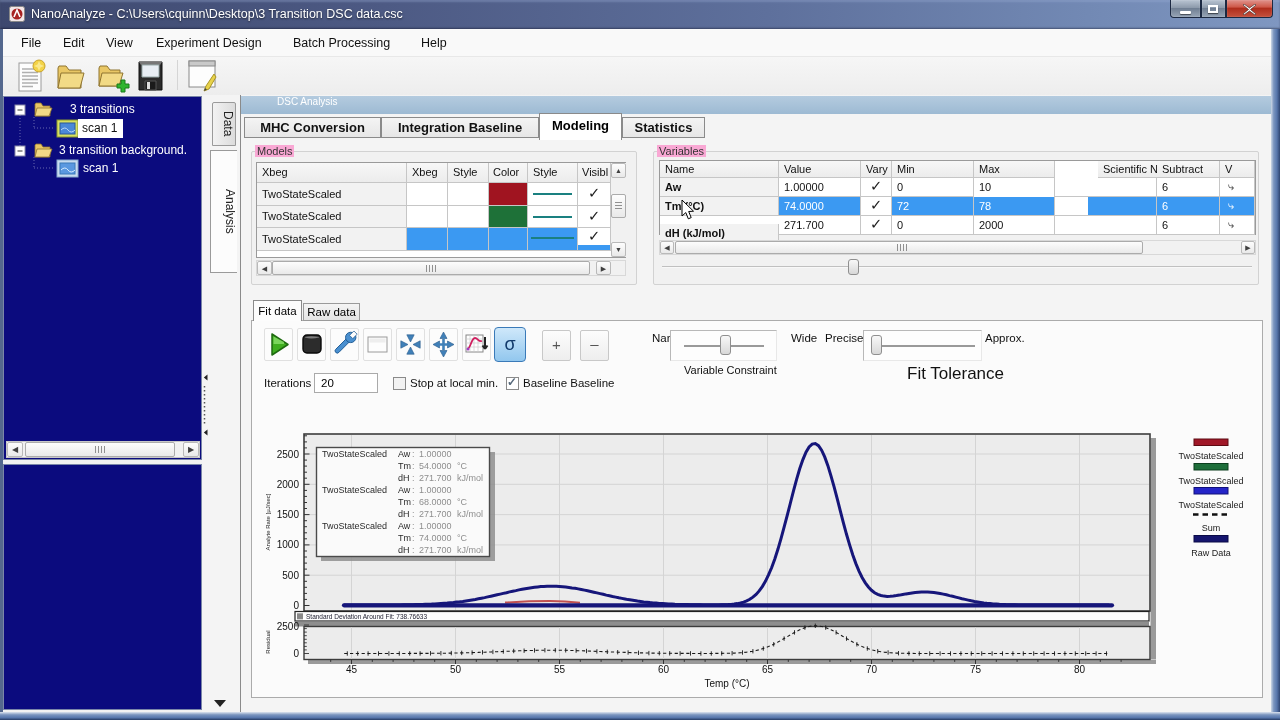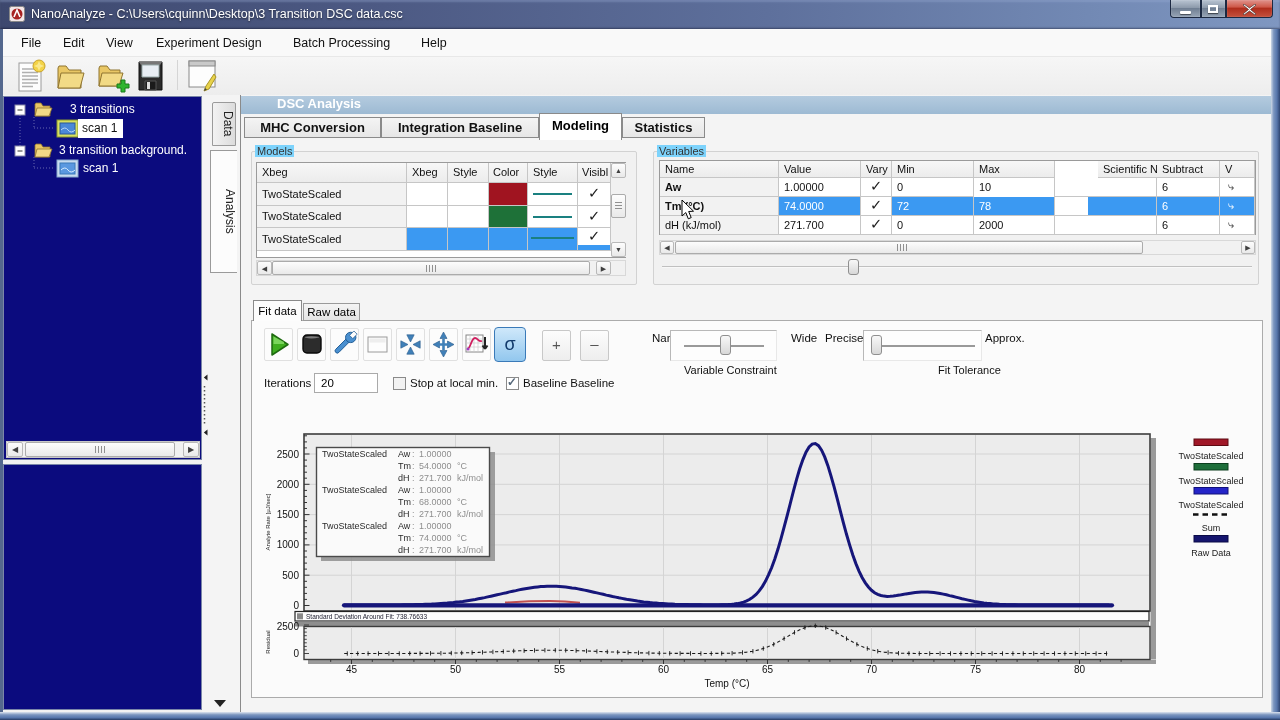--- a/index.html
+++ b/index.html
@@ -14,25 +14,25 @@
 #toolbar{left:0;top:57px;width:1280px;height:38px;background:linear-gradient(180deg,#f6f6f6,#ededed)}
 #navpanel{left:3px;top:96px;width:199px;height:364px;background:#0b0b7e;border:1px solid #7a86a8}
 #navpanel2{left:3px;top:464px;width:199px;height:246px;background:#0b0b7e;border:1px solid #7a86a8}
 #leftedge{left:0;top:29px;width:3px;height:691px;background:#54688e}
 .treetext{color:#fff;font-size:12px;white-space:nowrap}
 #tabstrip{left:202px;top:95px;width:38px;height:617px;background:#f4f4f4}
 .vtab{writing-mode:vertical-rl;font-size:12px;color:#222;text-align:center}
 #tabData{left:212px;top:102px;width:24px;height:44px;background:linear-gradient(90deg,#f2f2f2,#dcdcdc);border:1px solid #9a9a9a;border-radius:2px 2px 0 0;}
 #tabAnalysis{left:210px;top:150px;width:27px;height:123px;background:#fcfcfc;border:1px solid #9a9a9a;border-right:none}
 #mainpanel{left:240px;top:95px;width:1031px;height:617px;background:#f4f4f4;border-left:1px solid #8a8a8a}
-#dscbar{left:241px;top:96px;width:1030px;height:18px;background:linear-gradient(180deg,#b4cbdf,#9dbad3);color:#fff;font-weight:bold;font-size:13px}
+#dscbar{left:241px;top:96px;width:1030px;height:18px;background:linear-gradient(180deg,#b4cbdf,#9dbad3);color:#fff;font-weight:normal;font-size:10px}
 .toptab{top:117px;height:21px;background:linear-gradient(180deg,#f4f4f4,#e6e6e6);border:1px solid #8a8a8a;font-weight:bold;font-size:13px;color:#111;text-align:center;line-height:20px}
 #toptabsel{left:539px;top:113px;width:83px;height:27px;background:#fff;border:1px solid #8a8a8a;border-bottom:none;font-weight:bold;font-size:13px;text-align:center;line-height:24px;z-index:3}
 .groupbox{border:1px solid #d2d2d2;border-radius:2px;background:#f1f1f1}
-.gblabel{font-size:11px;color:#333;background:#7dd3fc;padding:0 2px}
+.gblabel{font-size:11px;color:#333;background:#f9a8d4;padding:0 2px}
 .cell{position:absolute;border-right:1px solid #c6c6c6;border-bottom:1px solid #c6c6c6;font-size:11px;color:#111;overflow:hidden;white-space:nowrap}
 .hdr{background:linear-gradient(180deg,#f7f7f7,#ececec);}
 .rowhdr{background:#f2f2f2}
 .sel{background:#3b99f2;color:#fff}
 .chk{font-size:14.5px;color:#1a1a1a;text-align:center}
 .sb{background:#f1f1f1}
 .sbthumb{background:linear-gradient(180deg,#fdfdfd,#e9e9e9);border:1px solid #ababab;border-radius:2px}
 .sbarrow{color:#404040;text-align:center;background:linear-gradient(180deg,#fdfdfd,#e9e9e9);border:1px solid #b9b9b9;border-radius:2px}
 .tbbtn{top:328px;width:29px;height:33px;background:#fcfcfc;border:1px solid #e0e0e0;border-radius:2px}
 .lbl{font-size:11.5px;color:#111;white-space:nowrap}
@@ -237,21 +237,21 @@
 <div class="abs cell sel" style="left:779px;top:197px;width:82px;height:19px;line-height:18px;padding-left:5px">74.0000</div>
 <div class="abs cell chk" style="left:861px;top:197px;width:31px;height:19px;line-height:17px">✓</div>
 <div class="abs cell sel" style="left:892px;top:197px;width:82px;height:19px;line-height:18px;padding-left:5px">72</div>
 <div class="abs cell sel" style="left:974px;top:197px;width:81px;height:19px;line-height:18px;padding-left:5px">78</div>
 <div class="abs cell sel" style="left:1055px;top:197px;width:102px;height:19px">
     <div style="position:absolute;left:0;top:0;width:33px;height:18px;background:#fff"></div>
   </div>
 <div class="abs cell sel" style="left:1157px;top:197px;width:63px;height:19px;line-height:18px;padding-left:5px">6</div>
 <div class="abs cell sel" style="left:1220px;top:197px;width:35px;height:19px;line-height:17px;padding-left:8px">⤷</div>
 
-<div class="abs cell rowhdr" style="left:660px;top:216px;width:119px;height:19px;line-height:18px;padding-left:5px;font-weight:normal">dH (kJ/mol)</div>
+<div class="abs cell rowhdr" style="left:660px;top:224px;width:119px;height:19px;line-height:18px;padding-left:5px;font-weight:bold">dH (kJ/mol)</div>
 <div class="abs cell" style="left:779px;top:216px;width:82px;height:19px;line-height:18px;padding-left:5px">271.700</div>
 <div class="abs cell chk" style="left:861px;top:216px;width:31px;height:19px;line-height:17px">✓</div>
 <div class="abs cell" style="left:892px;top:216px;width:82px;height:19px;line-height:18px;padding-left:5px">0</div>
 <div class="abs cell" style="left:974px;top:216px;width:81px;height:19px;line-height:18px;padding-left:5px">2000</div>
 <div class="abs cell" style="left:1055px;top:216px;width:102px;height:19px"></div>
 <div class="abs cell" style="left:1157px;top:216px;width:63px;height:19px;line-height:18px;padding-left:5px">6</div>
 <div class="abs cell" style="left:1220px;top:216px;width:35px;height:19px;line-height:17px;padding-left:8px;color:#333">⤷</div>
 
 <div class="abs sb" style="left:659px;top:240px;width:597px;height:15px;border:1px solid #d8d8d8"></div>
 <div class="abs sbarrow" style="left:660px;top:241px;width:14px;height:13px;font-size:7px;line-height:12px">◀</div>
@@ -322,21 +322,21 @@
 <div class="abs sliderbox" style="left:670px;width:107px"></div>
 <div class="abs" style="left:684px;top:345px;width:80px;height:1.5px;background:#999"></div>
 <div class="abs sliderthumb" style="left:720px;top:335px"></div>
 <div class="abs lbl" style="left:791px;top:332px">Wide</div>
 <div class="abs lbl" style="left:825px;top:332px">Precise</div>
 <div class="abs sliderbox" style="left:863px;width:119px"></div>
 <div class="abs" style="left:872px;top:345px;width:103px;height:1.5px;background:#999"></div>
 <div class="abs sliderthumb" style="left:871px;top:335px"></div>
 <div class="abs lbl" style="left:985px;top:332px">Approx.</div>
 <div class="abs lbl" style="left:684px;top:364px;font-size:11px">Variable Constraint</div>
-<div class="abs lbl" style="left:938px;top:364px;font-size:11px">Fit Tolerance</div>
+<div class="abs lbl" style="left:907px;top:364px;font-size:17px">Fit Tolerance</div>
 
 <div class="abs lbl" style="left:264px;top:377px">Iterations</div>
 <div class="abs" style="left:314px;top:373px;width:64px;height:20px;background:#fff;border:1px solid #aaa;font-size:11.5px;line-height:19px;padding-left:6px">20</div>
 <div class="abs cbx" style="left:393px;top:377px;background:#f2f2f2"></div>
 <div class="abs lbl" style="left:410px;top:377px">Stop at local min.</div>
 <div class="abs cbx" style="left:506px;top:377px"></div>
 <div class="abs" style="left:507px;top:375px;font-size:12px;color:#56687a;font-weight:bold">✓</div>
 <div class="abs lbl" style="left:523px;top:377px">Baseline Baseline</div>
 <svg class="abs" style="left:251px;top:415px" width="1019" height="283" viewBox="251 415 1019 283" font-family="Liberation Sans, sans-serif">
 <rect x="1150.5" y="438" width="5.5" height="221" fill="#9a9a9a"></rect>

